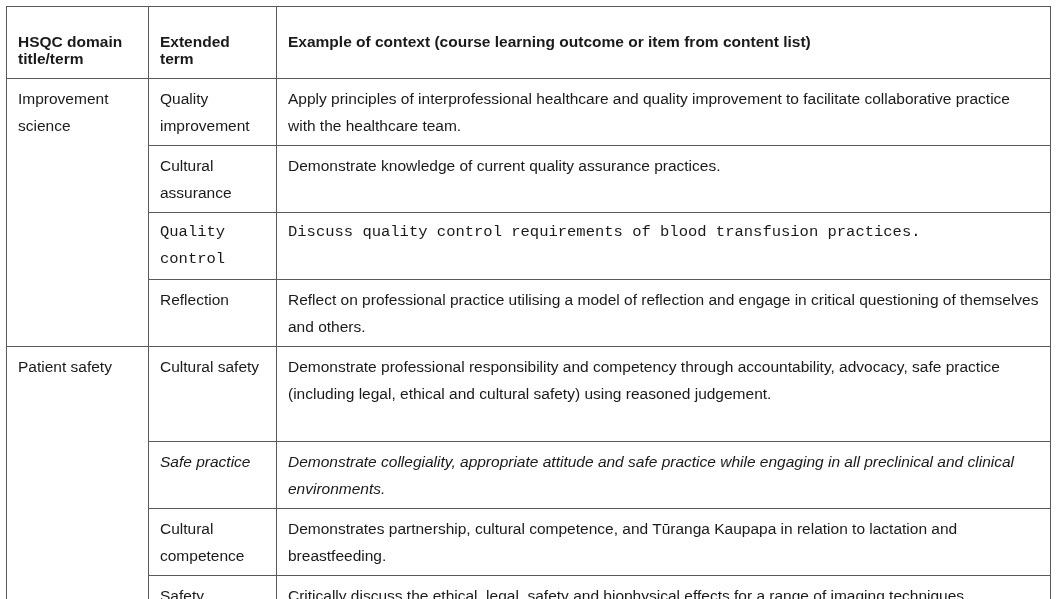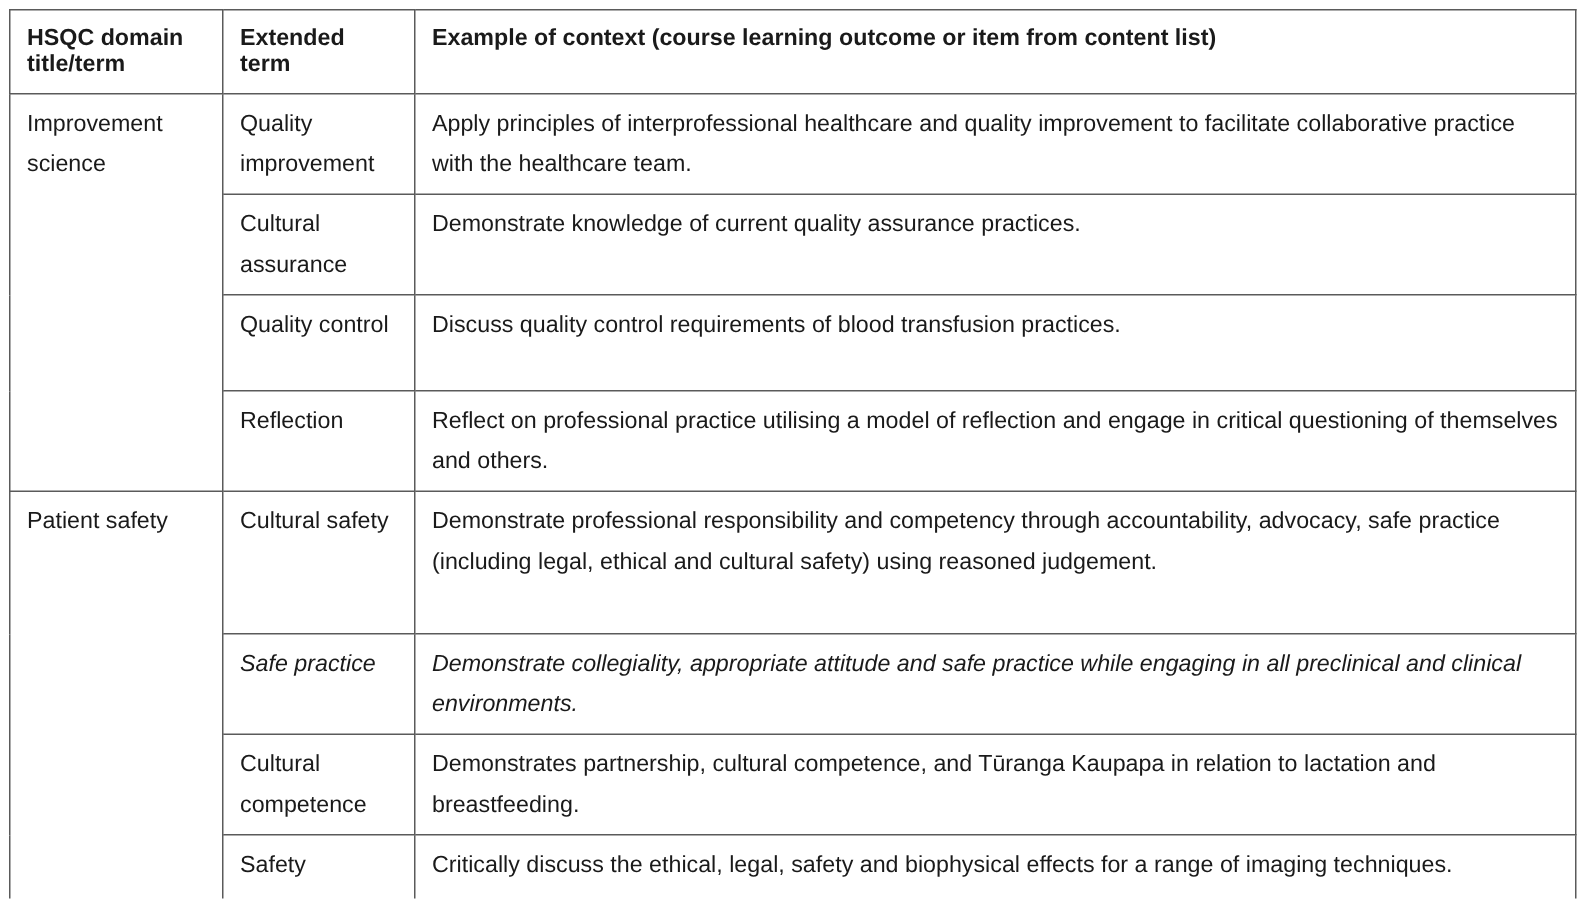--- a/index.html
+++ b/index.html
@@ -4,25 +4,25 @@
   <style>
     html, body { margin: 0; padding: 0; background: #ffffff; }
     body { width: 1056px; height: 599px; position: relative; overflow: hidden;
            font-family: "Liberation Sans", "DejaVu Sans", sans-serif; color: #1a1a1a; }
     table.hsqc { position: absolute; left: 6px; top: 6px; width: 1045px; border-collapse: collapse;
                  table-layout: fixed; font-size: 15.5px; line-height: 27px; }
     table.hsqc col.c1 { width: 142px; }
     table.hsqc col.c2 { width: 128px; }
     table.hsqc col.c3 { width: auto; }
     table.hsqc th, table.hsqc td { border: 1.5px solid #5a5a5a; vertical-align: top; padding: 4px 11px 6px 11px; text-align: left; }
-    table.hsqc th { font-weight: bold; line-height: 17px; padding-top: 10px; padding-bottom: 8px; height: 37px; }
+    table.hsqc th { font-weight: bold; line-height: 17px; padding-top: 26px; padding-bottom: 8px; height: 37px; }
     table.hsqc td { padding-top: 6px; }
     tr.r-qi td { height: 51px; }
     tr.r-qa td { height: 51px; }
-    tr.r-qc td { height: 51px; }
+    tr.r-qc td { height: 51px; font-family: Liberation Mono, monospace; }
     tr.r-rf td { height: 51px; margin-left: 32px; }
     tr.r-cs td { height: 82px; }
     tr.r-sp td { height: 49px; font-style: italic; }
     tr.r-cc td { height: 51px; }
     tr.r-sa td { height: 51px; }
   </style>
 </head>
 <body>
 
 <table class="hsqc">

